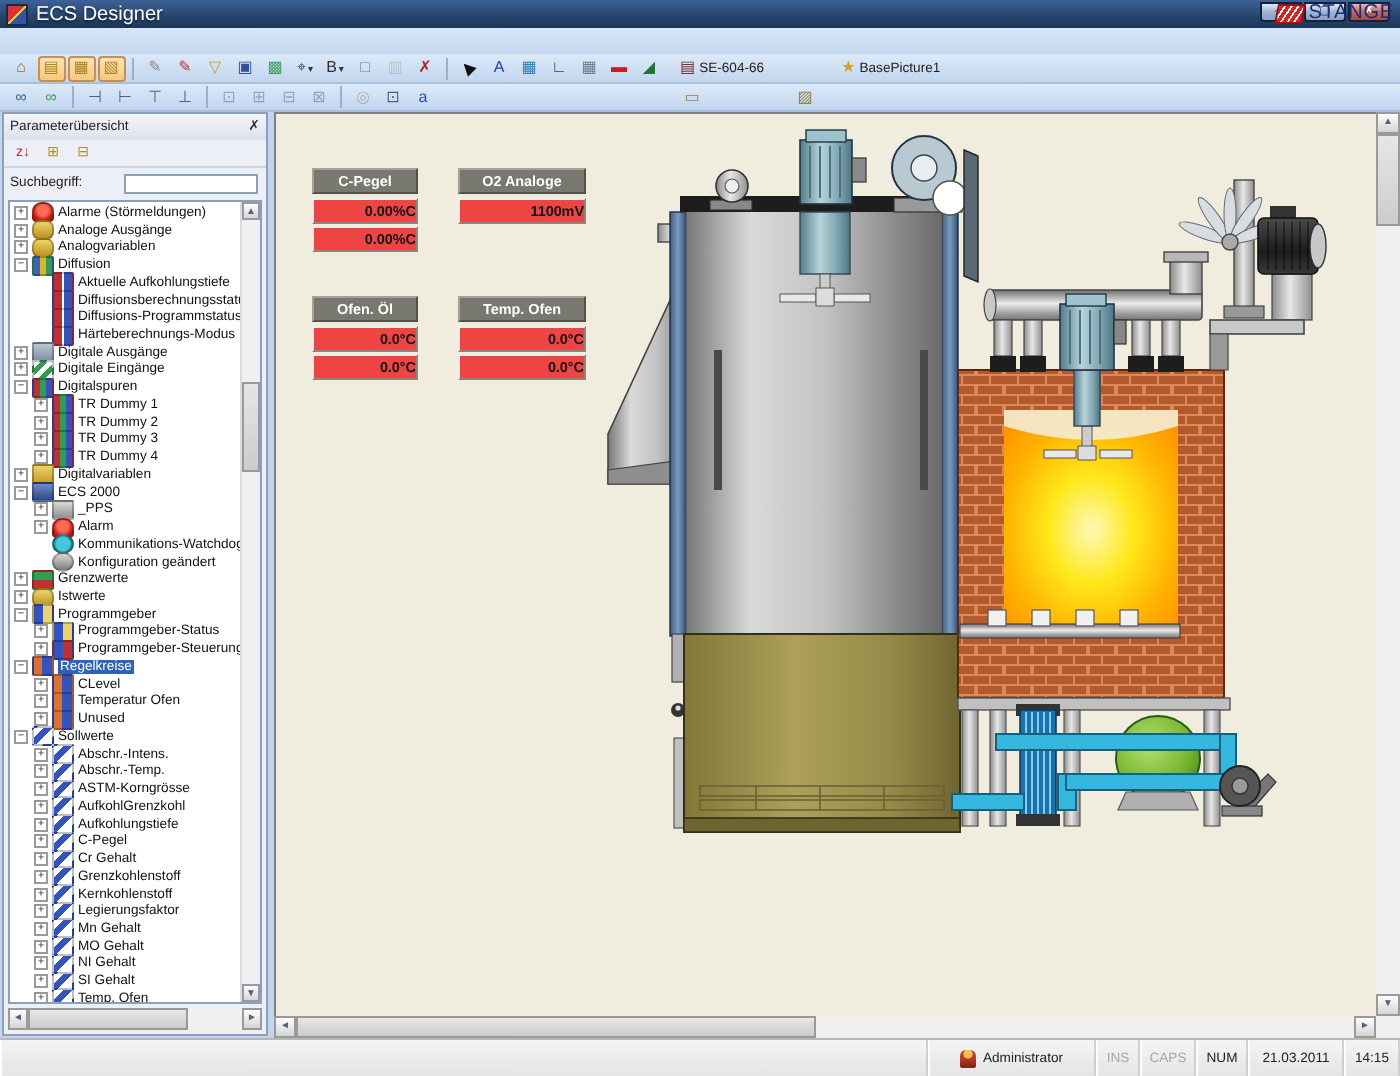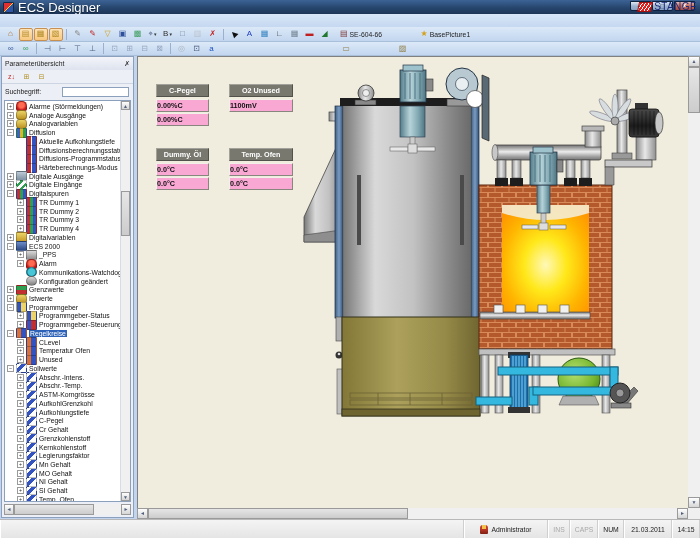--- a/index.html
+++ b/index.html
@@ -3,21 +3,21 @@
 <meta charset="utf-8">
 <style>
   html,body{margin:0;padding:0;background:#000;}
   #win{position:relative;width:700px;height:538px;overflow:hidden;background:#c3d5ee;
        font-family:"Liberation Sans",sans-serif;-webkit-font-smoothing:antialiased;}
   
   #titlebar{position:absolute;left:0;top:0;width:700px;height:14px;
     background:linear-gradient(180deg,#3c6395 0%,#27466e 55%,#1d3657 100%);display:flex;align-items:center;}
   #title-icon{width:9px;height:9px;margin:0 4px 0 3px;border-radius:1px;
     background:linear-gradient(135deg,#e03030 45%,#f0d030 45% 55%,#2f55a8 55%);border:1px solid #15294a;}
-  #title-text{color:#fff;font-size:13px;text-shadow:0 1px 1px #10243d;}
+  #title-text{color:#fff;font-size:10px;text-shadow:0 1px 1px #10243d;}
   .winbtns{position:absolute;right:5px;top:1px;display:flex;gap:1px;}
   .wbtn{width:21px;height:10px;border:1px solid #0f2340;border-radius:0 0 2px 2px;box-sizing:border-box;
     background:linear-gradient(#dfe9f5,#9fb4cf 50%,#8aa2c2);color:#223a5c;font-size:6px;line-height:8px;text-align:center;}
   .wbtn.close{background:linear-gradient(#e8b8b0,#c06a5c 50%,#a84a3c);color:#fff;}
   
   #menubar{position:absolute;left:0;top:14px;width:700px;height:13px;
     background:linear-gradient(#d8e6f8,#c5d8f0);display:flex;align-items:center;padding-left:5px;box-sizing:border-box;}
   .mi{display:inline-block;font-size:7.5px;color:#111;margin-right:9px;}
   .mi::first-letter{text-decoration:underline;}
   #brand{position:absolute;right:3px;top:0;height:13px;display:flex;align-items:center;gap:2px;}
@@ -80,21 +80,21 @@
   .ti-ctrl{background:linear-gradient(90deg,#e07030 42%,#3253c0 42%);}
   .ti-soll{background:linear-gradient(135deg,#fff 28%,#3253c0 28% 55%,#fff 55%);}
   
   #sb-vscroll{position:absolute;top:0;right:0;bottom:0;width:9px;background:#f0f0f0;border-left:1px solid #d5dce8;}
   
   #canvas{position:absolute;left:137px;top:56px;width:551px;height:452px;background:#f0edde;
     border-top:1px solid #808080;border-left:1px solid #808080;box-sizing:border-box;overflow:hidden;}
   .disp{position:absolute;}
   .disp-h{height:13px;background:#78786f;color:#fff;font-size:7.2px;font-weight:bold;text-align:center;
     line-height:12px;border:1px solid;border-color:#a2a29a #52524c #52524c #a2a29a;box-sizing:border-box;margin-bottom:2px;}
-  .disp-v{height:13px;background:#f9a8d4;color:#111;font-size:7.2px;font-weight:bold;text-align:left;
+  .disp-v{height:13px;background:#ef4444;color:#111;font-size:7.2px;font-weight:bold;text-align:right;
     line-height:12px;border:1px solid;border-color:#f2f0e8 #88867e #88867e #f2f0e8;box-sizing:border-box;margin-bottom:1px;}
   
   .sbar{position:absolute;background:#f0f0f0;}
   .arr{position:absolute;background:linear-gradient(#fefefe,#d5d5d5);border:1px solid #9a9a9a;
     color:#50617e;font-size:5px;line-height:8px;text-align:center;box-sizing:border-box;}
   .thumb{position:absolute;background:linear-gradient(#e6e6e6,#cccccc);border:1px solid #9a9a9a;box-sizing:border-box;}
   #corner{position:absolute;left:688px;top:508px;width:12px;height:11px;background:#f0f0f0;}
   
   #statusbar{position:absolute;left:0;top:519px;width:700px;height:19px;background:linear-gradient(#f4f4f4,#e4e4e4);
     border-top:1px solid #b8b8b8;display:flex;align-items:stretch;font-size:6.8px;color:#222;}
@@ -571,25 +571,25 @@
   </div>
 
   <div id="canvas">
 
     <div class="disp" style="left:18px;top:27px;width:53px">
       <div class="disp-h">C-Pegel</div>
       <div class="disp-v">0.00%C</div>
       <div class="disp-v">0.00%C</div>
     </div>
     <div class="disp" style="left:91px;top:27px;width:64px">
-      <div class="disp-h">O2 Unused</div>
+      <div class="disp-h">O2 Analoge</div>
       <div class="disp-v">1100mV</div>
     </div>
     <div class="disp" style="left:18px;top:91px;width:53px">
-      <div class="disp-h">Dummy. Öl</div>
+      <div class="disp-h">Ofen. Öl</div>
       <div class="disp-v">0.0°C</div>
       <div class="disp-v">0.0°C</div>
     </div>
     <div class="disp" style="left:91px;top:91px;width:64px">
       <div class="disp-h">Temp. Ofen</div>
       <div class="disp-v">0.0°C</div>
       <div class="disp-v">0.0°C</div>
     </div>
 
     <svg width="551" height="452" viewBox="0 0 551 452" style="position:absolute;left:0;top:0">

